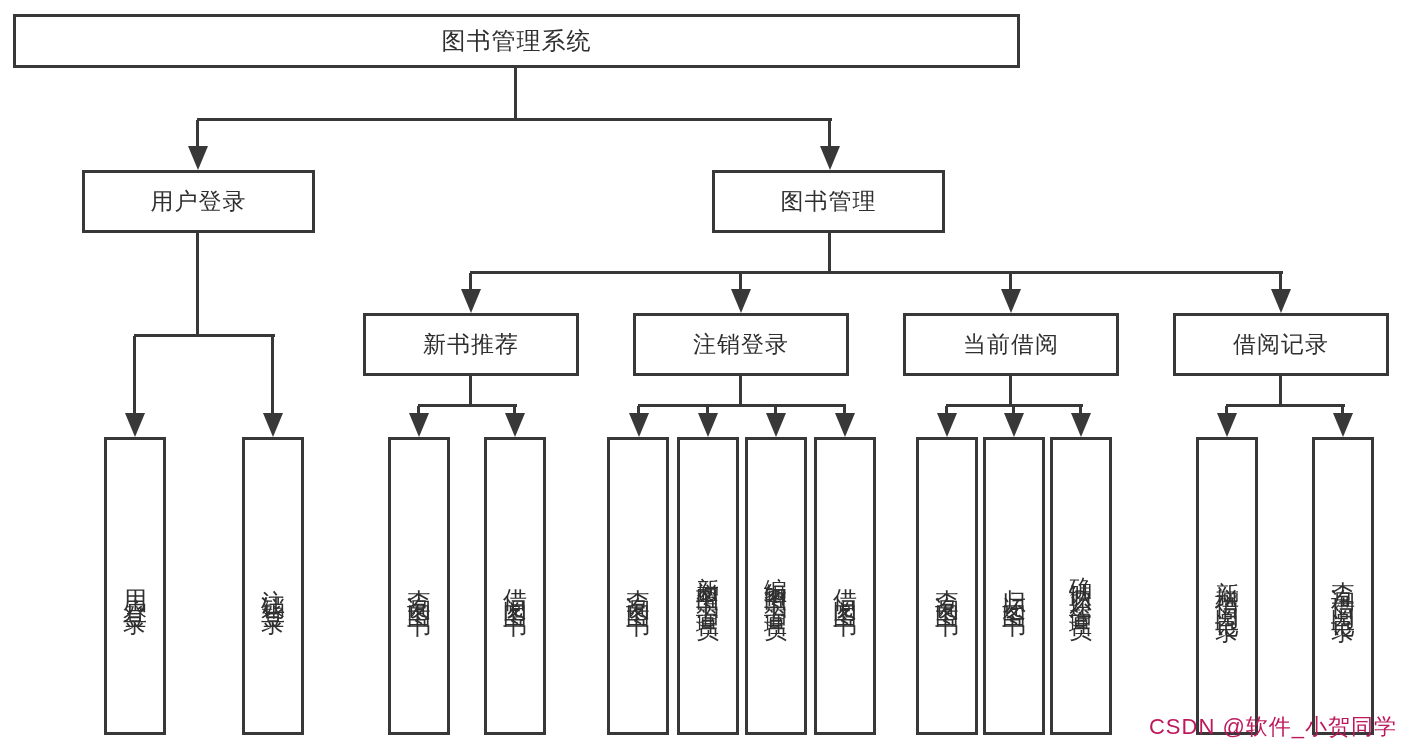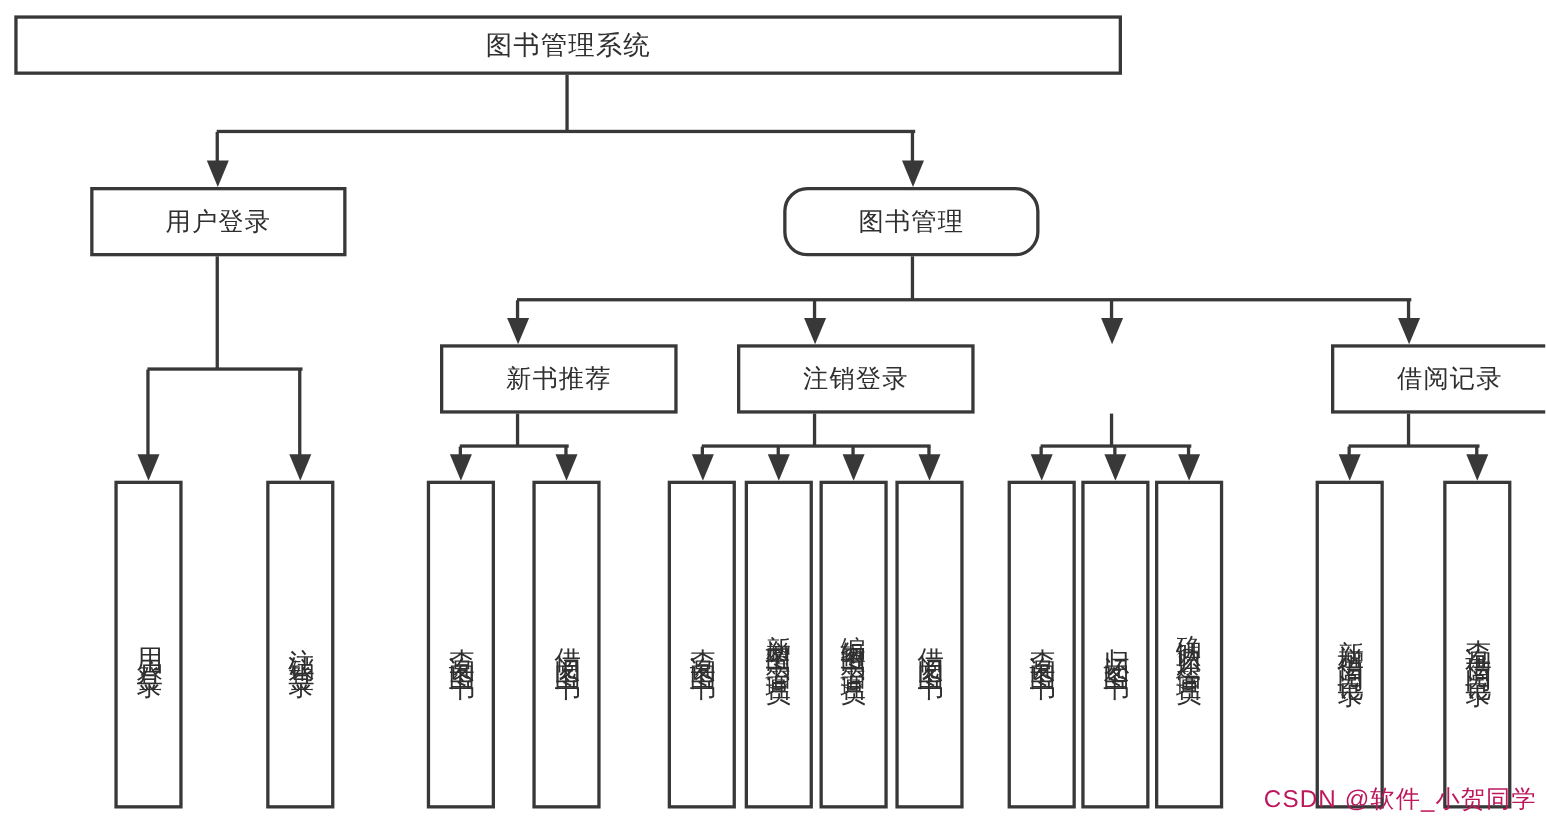--- a/index.html
+++ b/index.html
@@ -24,22 +24,22 @@
     background:#fff;
     display:flex;
     align-items:center;
     justify-content:center;
     text-align:center;
     letter-spacing:1px;
   }
   .root{left:13px;top:14px;width:1007px;height:54px;font-size:24px;}
   .n2{top:170px;width:233px;height:63px;font-size:23px;}
   .n2.pos-a{left:82px;}
-  .n2.pos-b{left:712px;border-radius:22px;}
-  .n3{top:313px;width:216px;height:63px;font-size:23px;margin-left:37px;}
+  .n2.pos-b{left:712px;}
+  .n3{top:313px;width:216px;height:63px;font-size:23px;}
   .n3.pos-1{left:363px;}
   .n3.pos-2{left:633px;}
   .n3.pos-3{left:903px;}
   .n3.pos-4{left:1173px;}
   .leaf{
     top:437px;width:62px;height:298px;
     writing-mode:vertical-rl;
     text-orientation:mixed;
     font-size:24px;
     letter-spacing:8px;
@@ -95,20 +95,21 @@
 
   <div class="vline" style="left:828px;top:233px;height:40px;"></div>
   <div class="hline" style="left:470px;top:271px;width:813px;"></div>
   <div class="drop" style="left:461px;top:273px;height:40px;"></div>
   <div class="drop" style="left:731px;top:273px;height:40px;"></div>
   <div class="drop" style="left:1001px;top:273px;height:40px;"></div>
   <div class="drop" style="left:1271px;top:273px;height:40px;"></div>
 
   <div class="node n3 pos-1">新书推荐</div>
   <div class="node n3 pos-2">注销登录</div>
+  <div class="node n3 pos-3">当前借阅</div>
   <div class="node n3 pos-4">借阅记录</div>
 
   <div class="vline" style="left:469px;top:376px;height:30px;"></div>
   <div class="hline" style="left:418px;top:404px;width:99px;"></div>
   <div class="drop" style="left:409px;top:406px;height:31px;"></div>
   <div class="drop" style="left:505px;top:406px;height:31px;"></div>
 
   <div class="vline" style="left:739px;top:376px;height:30px;"></div>
   <div class="hline" style="left:638px;top:404px;width:208px;"></div>
   <div class="drop" style="left:629px;top:406px;height:31px;"></div>

